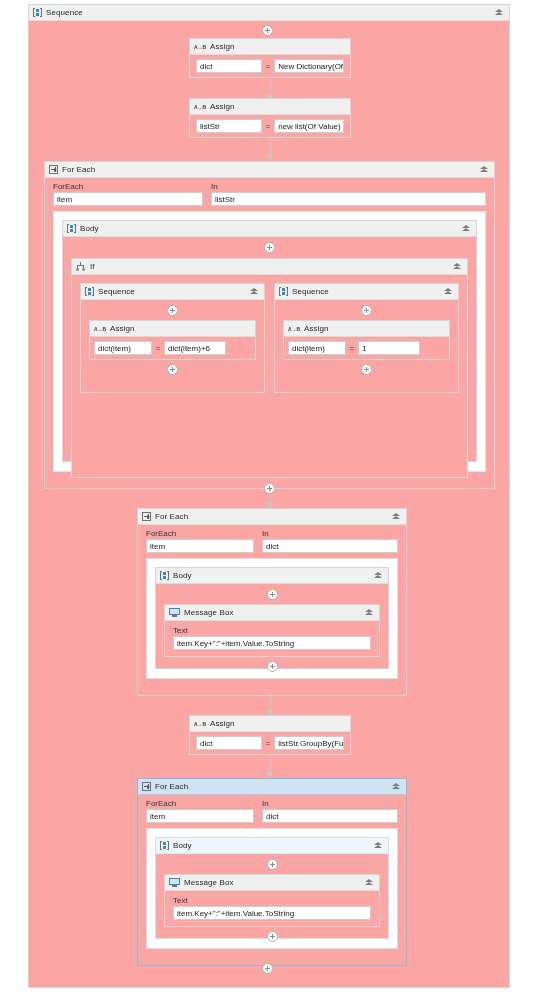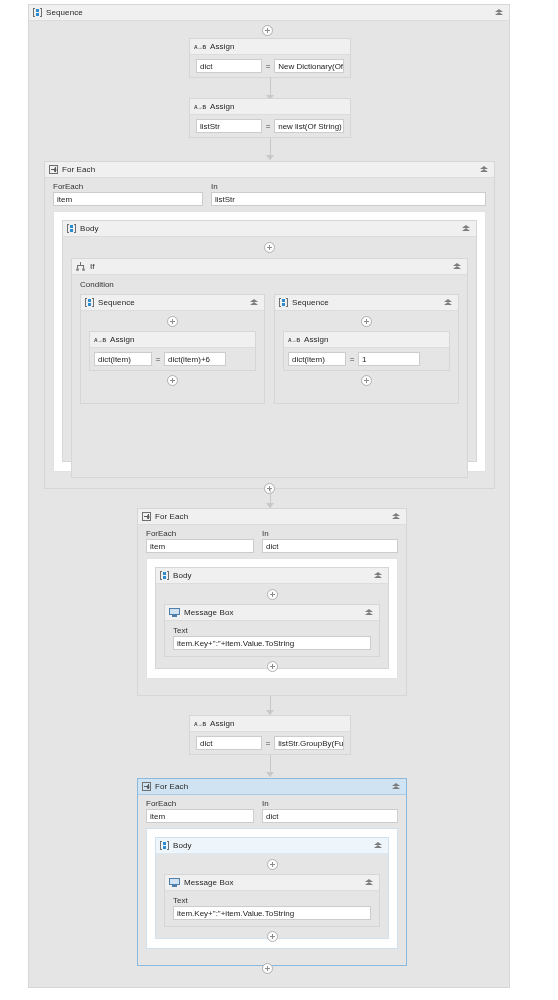--- a/index.html
+++ b/index.html
@@ -4,21 +4,21 @@
 <style>
   html,body{margin:0;padding:0;background:#ffffff;}
   body{
     width:558px;height:1000px;
     font-family:"Liberation Sans","DejaVu Sans",sans-serif;
     font-size:8px;color:#1f1f1f;overflow:hidden;
   }
   .canvas{position:relative;width:558px;height:1000px;background:#ffffff;}
 
   
-  .act{box-sizing:border-box;background:#e5e5e5;border:1px solid #d6d6d6;}
+  .act{box-sizing:border-box;background:#fca5a5;border:1px solid #d6d6d6;}
   .act-hdr{
     box-sizing:border-box;height:16px;background:#f0f0f0;
     border-bottom:1px solid #dcdcdc;
     display:flex;align-items:center;gap:4px;padding:0 4px;
     font-size:8px;color:#1f1f1f;
   }
   .act-hdr .title{flex:0 0 auto;letter-spacing:.1px;}
   .act-hdr .spacer{flex:1 1 auto;}
 
   
@@ -145,21 +145,21 @@
   <div class="arrow" style="left:266px;top:95px;"></div>
 
   <div class="act" style="position:absolute;left:189px;top:98px;width:162px;height:40px;">
     <div class="act-hdr">
       <span class="ico ico-as">A→B</span>
       <span class="title">Assign</span>
     </div>
     <div class="assign-row">
       <span class="fld l">listStr</span>
       <span class="eq">=</span>
-      <span class="fld r">new list(Of String)</span>
+      <span class="fld r">new list(Of Value)</span>
     </div>
   </div>
 
   <div class="conn" style="left:270px;top:138px;height:22px;"></div>
   <div class="arrow" style="left:266px;top:155px;"></div>
 
   <div class="act" style="position:absolute;left:44px;top:161px;width:451px;height:328px;">
     <div class="act-hdr">
       <span class="ico ico-fe">
           <span class="ar"></span>
@@ -218,21 +218,20 @@
             </span>
             <span class="title">If</span>
             <span class="spacer"></span>
             <span class="chev">
                 <i class="c1"></i>
                 <i class="c2"></i>
               </span>
           </div>
 
           <div style="padding:4px 8px 0 8px;">
-            <div class="lbl">Condition</div>
           </div>
 
 
           <div style="display:flex;gap:9px;padding:4px 8px 0 8px;">
 
             <div class="act" style="flex:1;height:110px;">
               <div class="act-hdr">
                 <span class="ico ico-seq">
                   <span class="br brL"></span>
                     <span class="sq s1"></span>

